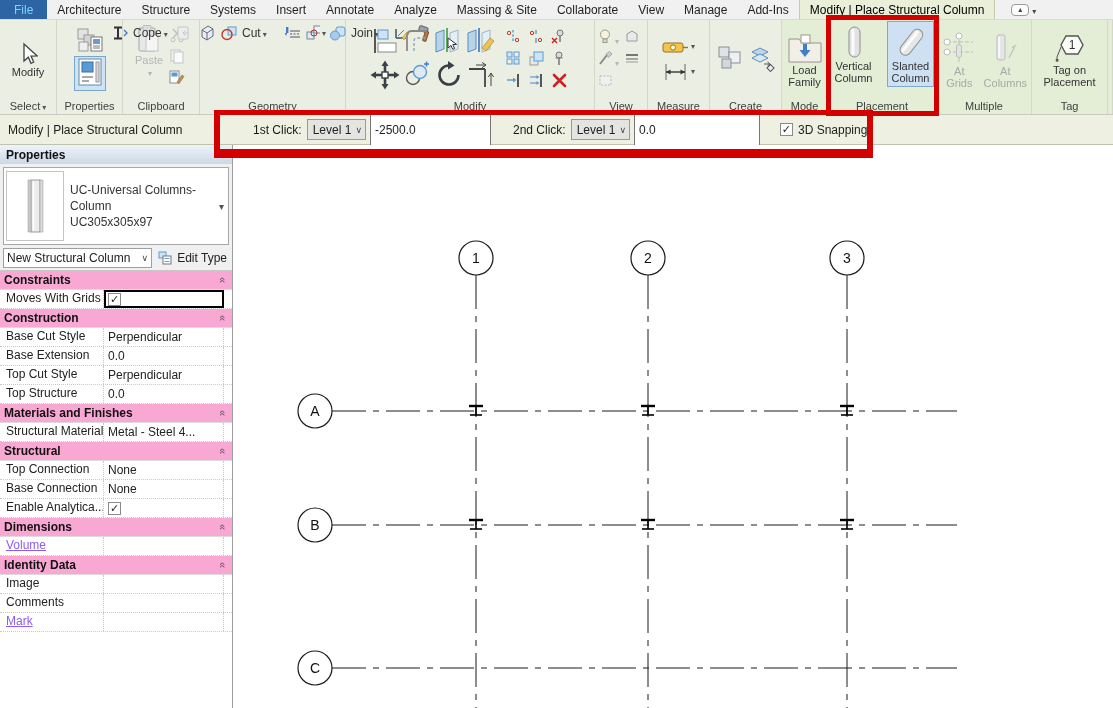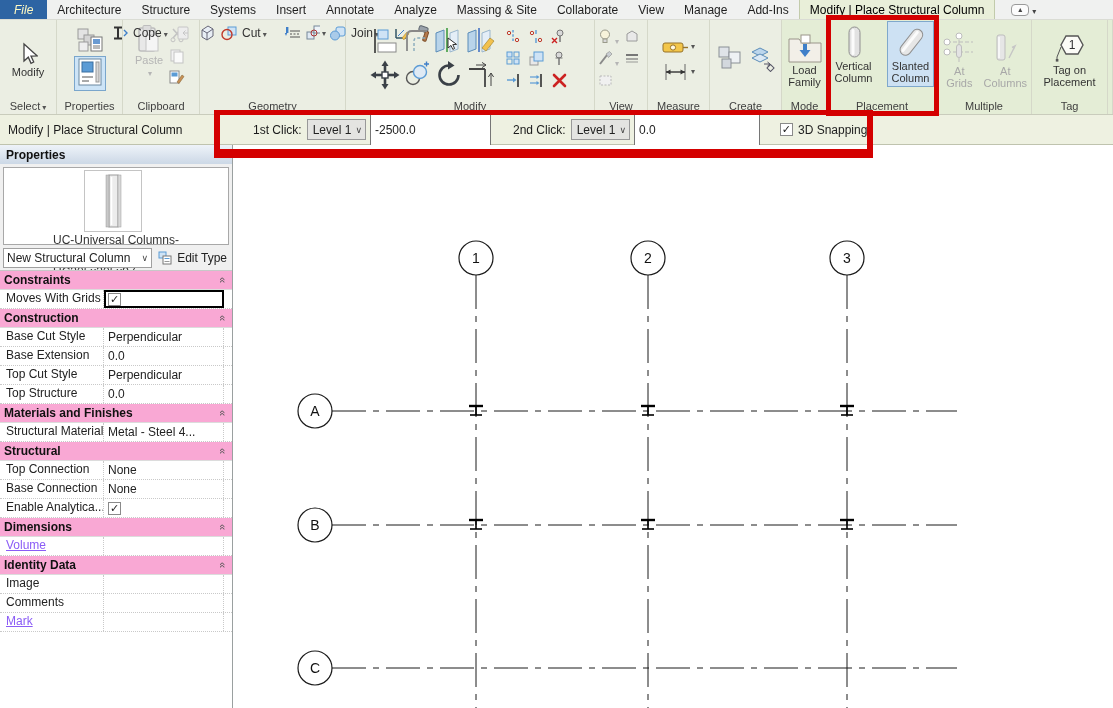--- a/index.html
+++ b/index.html
@@ -1,19 +1,19 @@
 <!DOCTYPE html>
 <html><head>
 <meta charset="utf-8">
 <style>
   html,body{margin:0;padding:0;}
   #app{position:relative;width:1113px;height:708px;background:#fff;font-family:"Liberation Sans",sans-serif;font-size:12px;color:#222;overflow:hidden;-webkit-font-smoothing:antialiased;}
   
   .tab-bar{height:19px;background:#f0f1f0;display:flex;align-items:stretch;font-size:12px;border-bottom:1px solid #dadcd4;}
-  .tab-file{background:#2d64a3;color:#fef9c3;padding:0 14px;display:flex;align-items:center;cursor:default;font-style:italic;}
+  .tab-file{background:#2d64a3;color:#7dd3fc;padding:0 14px;display:flex;align-items:center;cursor:default;}
   .tab{padding:0 10px;display:flex;align-items:center;color:#1e1e1e;white-space:nowrap;}
   .tab-active{background:#e9efd9;border-left:1px solid #c2cbab;border-right:1px solid #c2cbab;color:#000;}
   .ribbon-toggle{margin-left:16px;align-self:center;display:flex;align-items:center;gap:3px;}
   .ribbon-toggle .pill{border:1px solid #9a9a9a;border-radius:4px;background:#fcfcfc;font-size:8px;line-height:10px;padding:0 6px;color:#444;}
   .ribbon-toggle .pill::after{content:"▴";}
   .ribbon-toggle .drop::after{content:"▾";font-size:8px;color:#444;}
   
   .ribbon{height:94px;background:#ebeee3;display:flex;border-bottom:1px solid #c9ccbc;}
   .panel{display:flex;flex-direction:column;border-right:1px solid #d5d8c9;box-sizing:border-box;}
   .panel.ctx{background:#e4edd6;}
@@ -68,21 +68,21 @@
   .tbox{height:33px;background:#fff;border:1px solid #767676;display:flex;align-items:center;padding:0 4px;box-sizing:border-box;}
   .checkbox{width:13px;height:13px;background:#fff;border:1px solid #8a8a8a;display:inline-flex;align-items:center;justify-content:center;box-sizing:border-box;}
   .checkbox.checked::after{content:"✓";font-size:11px;line-height:11px;color:#222;}
   .snap{display:flex;align-items:center;gap:5px;margin-left:20px;}
   
   .main{display:flex;height:566px;}
   
   .palette{width:233px;background:#f0f0f0;border-right:1px solid #9aa0a0;display:flex;flex-direction:column;box-sizing:border-box;}
   .pal-header{height:19px;background:linear-gradient(#eef3f9,#ccd8e6);display:flex;align-items:center;justify-content:space-between;padding:0 6px;font-weight:bold;color:#111;}
   .pal-header .collapse::after{content:"‹";color:#333;font-weight:normal;}
-  .type-selector{margin:3px 3px 2px 3px;background:#fff;border:1px solid #a8a8a8;height:72px;display:flex;align-items:center;padding:2px;box-sizing:content-box;flex-direction:column;}
+  .type-selector{margin:3px 3px 2px 3px;background:#fff;border:1px solid #a8a8a8;height:72px;display:flex;align-items:center;padding:2px;box-sizing:content-box;}
   .preview{width:56px;height:68px;border:1px solid #c4c4c4;margin-right:6px;display:flex;align-items:center;justify-content:center;background:#fff;}
   .type-text{flex:1;font-size:12px;line-height:16px;color:#333;}
   .type-arrow{color:#555;font-size:10px;padding:0 2px;}
   .combo-row{display:flex;margin:1px 3px 2px 3px;gap:4px;align-items:center;}
   .inst-combo{flex:1;height:20px;background:#fff;border:1px solid #a0a0a0;display:flex;align-items:center;padding:0 3px;overflow:hidden;white-space:nowrap;box-sizing:border-box;}
   .inst-combo::after{content:"∨";font-size:9px;color:#444;margin-left:auto;}
   .edit-type{display:flex;align-items:center;gap:3px;padding:1px 2px;color:#222;white-space:nowrap;}
   .grid-area{flex:1;background:#fff;border-top:1px solid #c8c8c8;overflow:hidden;}
   .sec-hdr{height:18px;background:#f9a8d4;border-bottom:1px solid #dcdcdc;display:flex;align-items:center;justify-content:space-between;padding:0 6px 0 4px;font-weight:bold;color:#111;}
   .sec-hdr .chev{display:inline-block;transform:rotate(90deg);color:#555;font-weight:normal;font-size:11px;}

